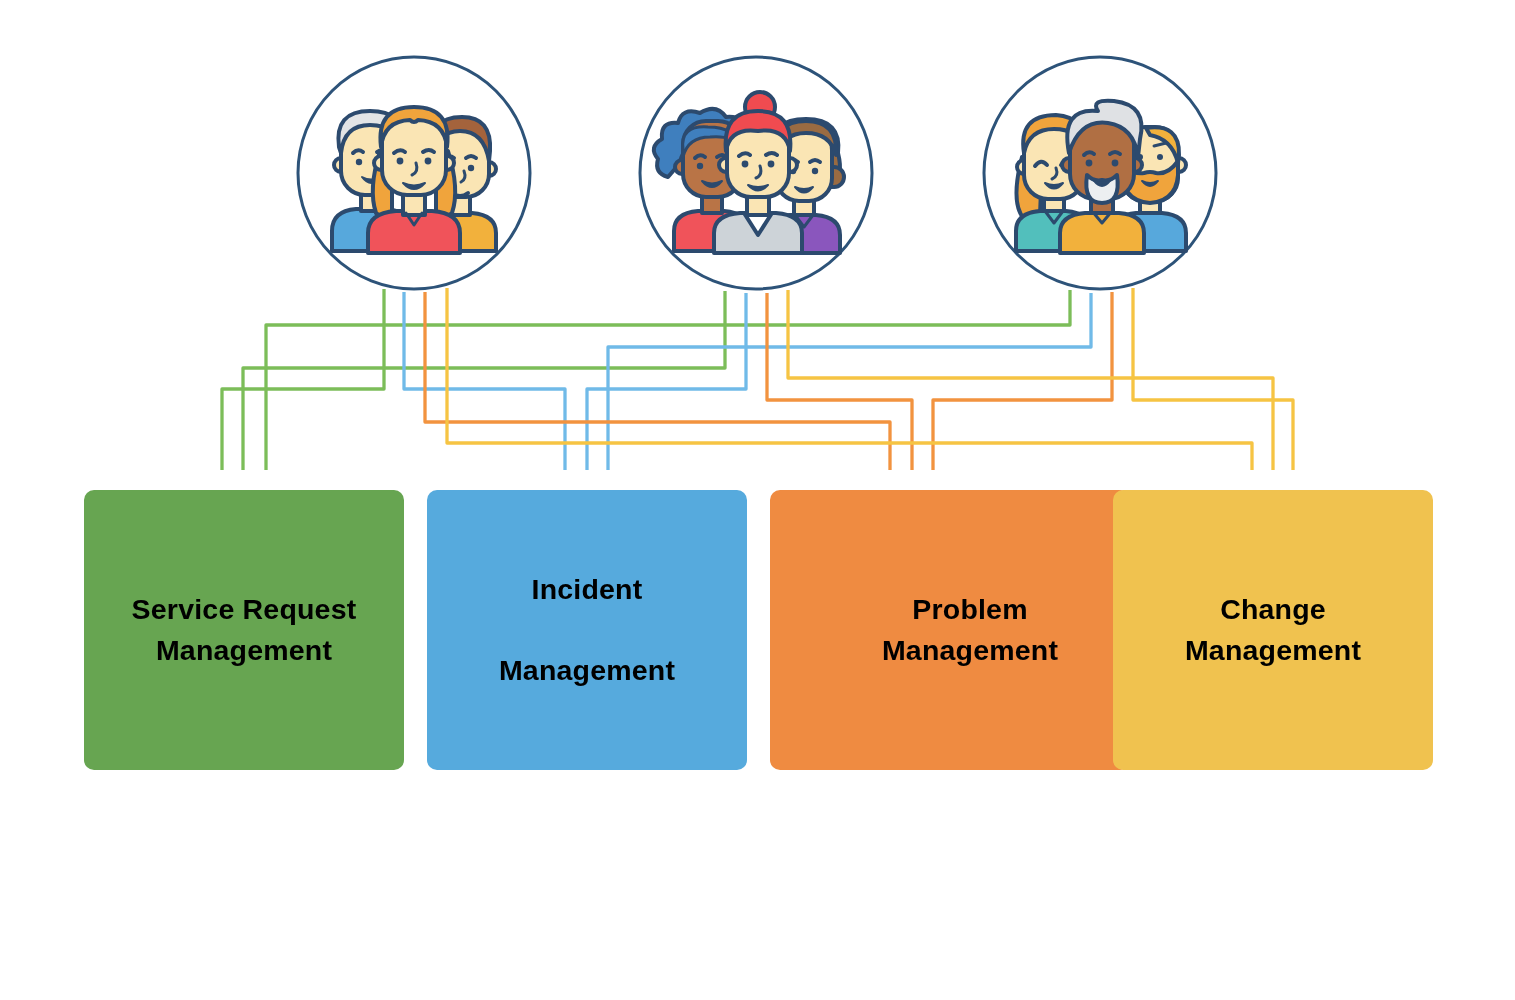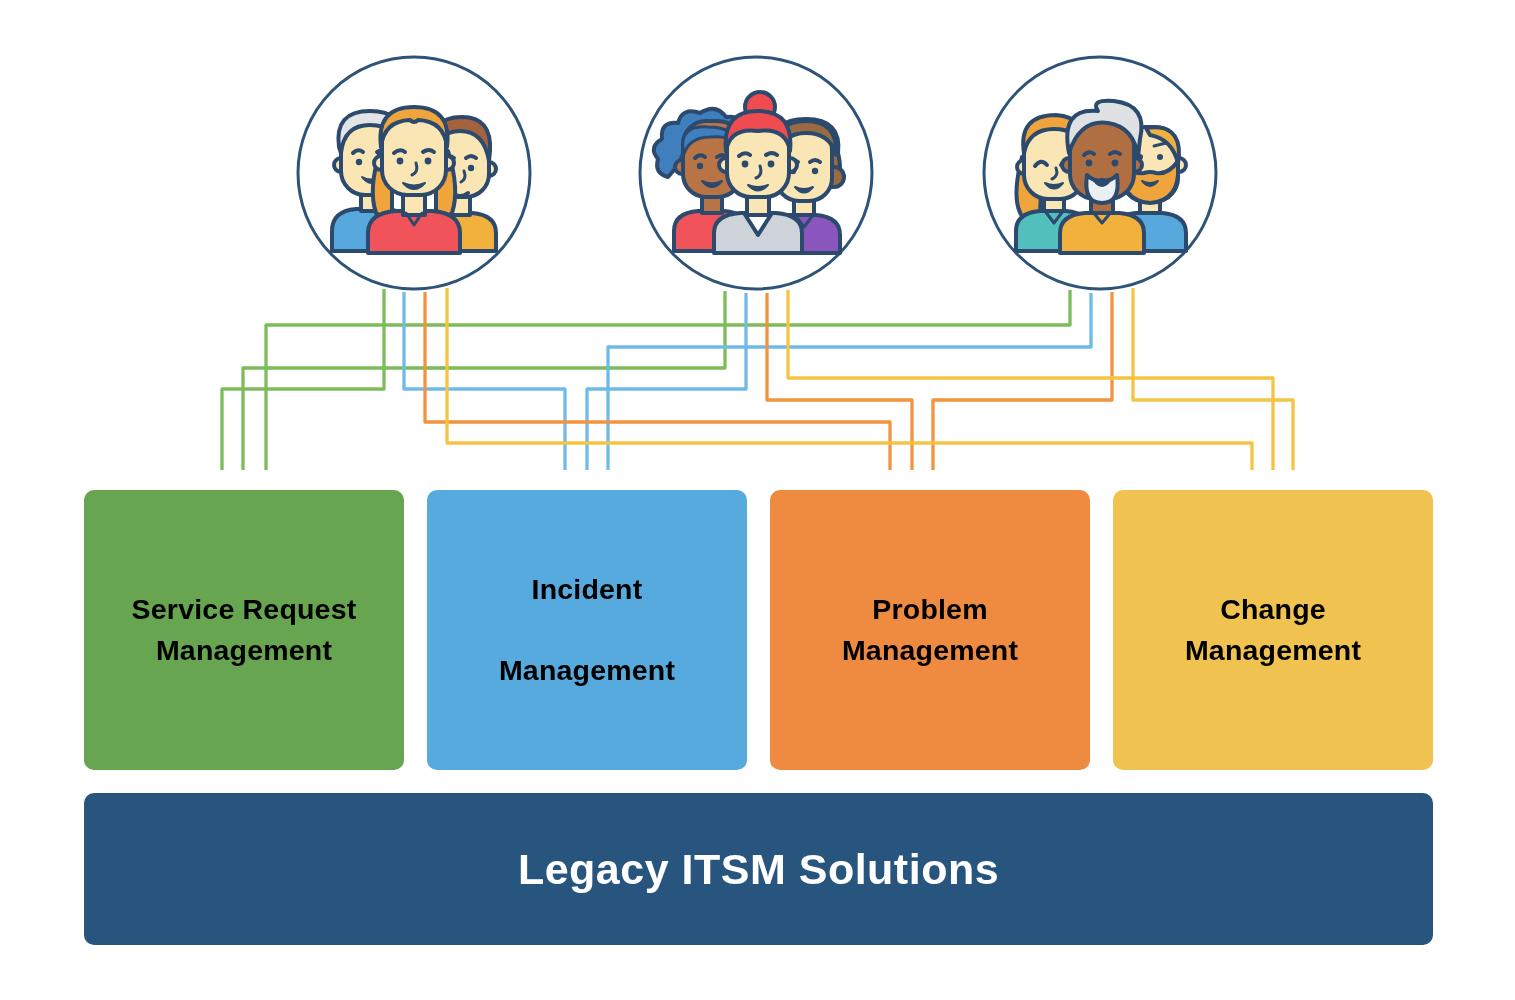--- a/index.html
+++ b/index.html
@@ -183,27 +183,24 @@
 
   <div class="box-row">
     <div class="mgmt-box bx0" style="background: rgb(103, 165, 81);">
       <span>Service Request</span>
       <span>Management</span>
     </div>
     <div class="mgmt-box bx1" style="background: rgb(86, 170, 221);">
       <span>Incident</span>
       <span>Management</span>
     </div>
-    <div class="mgmt-box bx2" style="background: rgb(239, 139, 65);">
+    <div class="mgmt-box bx2" style="background: rgb(239, 139, 65); padding-left: 40px;">
       <span>Problem</span>
       <span>Management</span>
     </div>
     <div class="mgmt-box bx3" style="background: rgb(240, 194, 79);">
       <span>Change</span>
       <span>Management</span>
     </div>
   </div>
 
-  <div class="bottom-bar" style="background: rgb(39, 85, 126);">
-    <span>Legacy ITSM Solutions</span>
-  </div>
 
 </div>
 
 </body></html>

